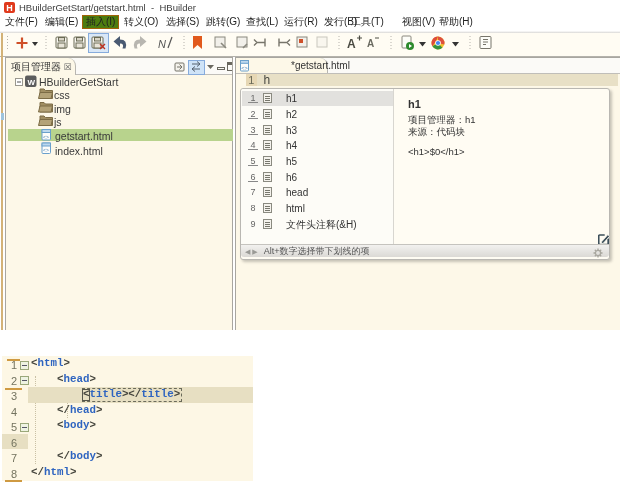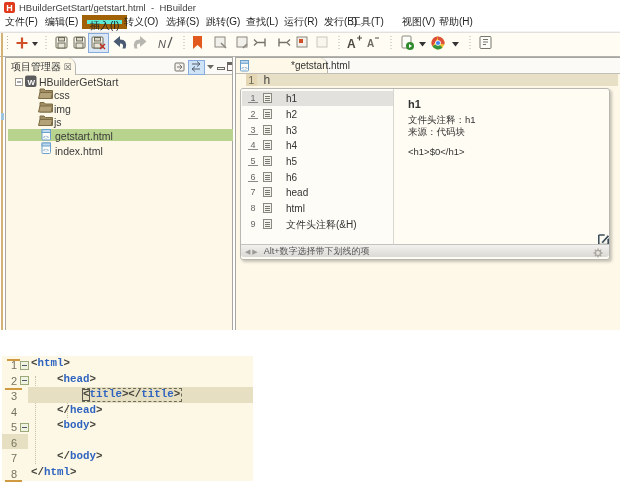--- a/index.html
+++ b/index.html
@@ -10,21 +10,21 @@
 
 #ide { left:0; top:0; width:620px; height:330px; background:#fff; }
 #topchrome { left:0; top:0; width:620px; height:33px; background:#fff; }
 #tbarband { left:0; top:33px; width:620px; height:24px; background:#fffcf3; border-bottom:1px solid #b4b2ac; }
 #tbarshadow { left:0; top:31px; width:620px; height:2px; background:linear-gradient(#fdfdfd,#d8d7d4); }
 #edge { left:1px; top:33px; width:2px; height:297px; background:#d3b277; }
 #titletext { left:19px; top:2px; font-size:9.5px; color:#3c3c3c; }
 #hicon { left:4px; top:2px; width:11px; height:11px; background:#e0391c; border-radius:2px; color:#fff; font-size:9px; font-weight:bold; text-align:center; line-height:12px; }
 #menubar { left:0; top:15px; width:532px; height:15px; font-size:10px; color:#222; }
 .mi { position:absolute; top:0px; height:14px; line-height:14px; padding:0 3px; }
-.mi.sel { background:#5eead4; border:5px solid #a16207; line-height:12px; }
+.mi.sel { background:#4d7c0f; border:1px solid #a16207; line-height:12px; }
 #toolbar { left:0; top:30px; width:620px; height:24px; }
 
 
 #lpanel { left:5px; top:57px; width:228px; height:273px; background:#fdf8e8; border:1px solid #a8a6a0; border-bottom:none; }
 #lphead { left:0; top:0; width:226px; height:17px; background:#fbfaf7; border-bottom:1px solid #c0beb9; }
 #lptab { position:absolute; left:0; top:0; height:17px; width:70px; background:#fdf8e8; border-right:1px solid #b8b6b0; border-radius:0 8px 0 0; font-size:10px; color:#333; line-height:17px; padding-left:5px; }
 .tree { font-size:10.5px; color:#3a3a3a; }
 .tree svg { z-index:2; }
 .trow { z-index:3; }
 .trow { position:absolute; left:0; height:13px; line-height:13px; white-space:nowrap; }
@@ -280,21 +280,21 @@
               <span class="ptext">html</span>
             </div>
           <div class="prow" style="top:128px">
               <span class="pnum">9</span>
               <span class="picon"></span>
               <span class="ptext">文件头注释(&amp;H)</span>
             </div>
         </div>
         <div id="pdoc" class="abs">
           <div style="position:absolute;left:13px;top:9px;font-weight:bold;font-size:11px">h1</div>
-          <div style="position:absolute;left:13px;top:25px">文件头注释：h1</div>
+          <div style="position:absolute;left:13px;top:25px">项目管理器：h1</div>
           <div style="position:absolute;left:13px;top:37px">来源：代码块</div>
           <div style="position:absolute;left:13px;top:57px">&lt;h1&gt;$0&lt;/h1&gt;</div>
           <div id="pencil" style="position:absolute;left:203px;top:145px;width:12px;height:11px"><svg width="12" height="11">
                 <path d="M10.2 4.5 v5 a1 1 0 0 1 -1 1 h-7.5 a1 1 0 0 1 -1 -1 v-7.5 a1 1 0 0 1 1 -1 h5" fill="none" stroke="#3d4f5a" stroke-width="1.7"></path>
                 <path d="M3.6 7.8 L9.8 0.8 l1.7 1.5 L5.3 9.2 3.2 9.8 z" fill="#3d4f5a" stroke="#fffcf3" stroke-width="0.7"></path>
               </svg></div>
         </div>
         <div id="pstatus" class="abs"><span style="margin-left:4px;color:#9a9a96;font-size:7px">◀ ▶</span><span style="margin-left:6px">Alt+数字选择带下划线的项</span><span id="gear" style="position:absolute;left:352px;top:3px;width:10px;height:10px"><svg width="10" height="10">
                 <g fill="none" stroke="#a8a69e" stroke-width="1.3">
                   <circle cx="5" cy="5" r="2.6"></circle>

